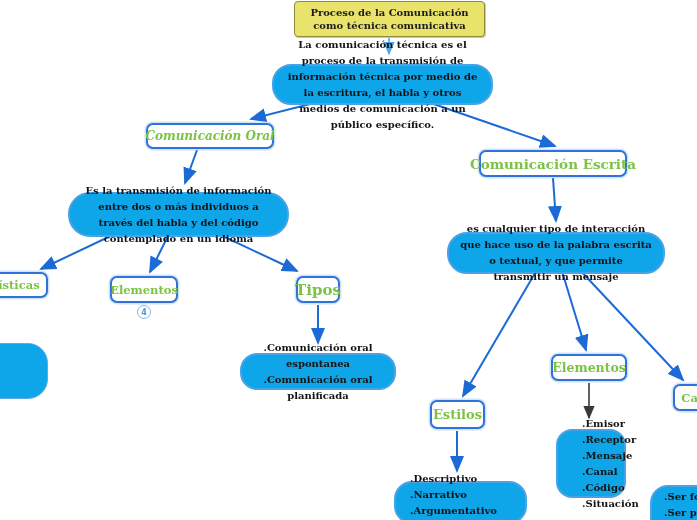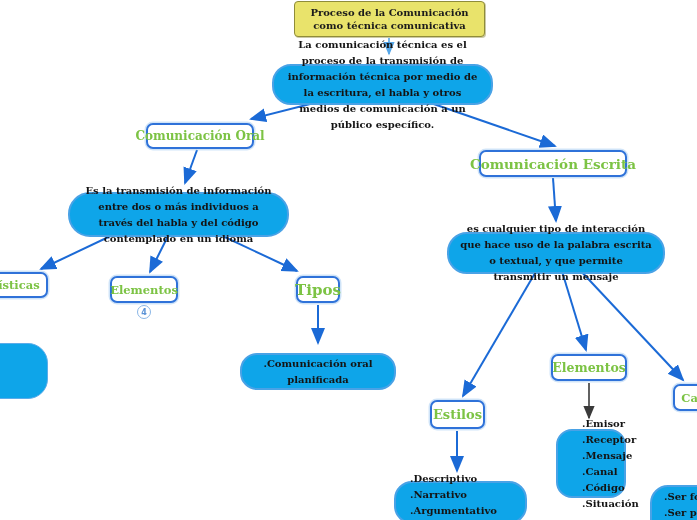--- a/index.html
+++ b/index.html
@@ -71,34 +71,35 @@
     <line x1="561" y1="268" x2="586" y2="350" stroke="#1b6ad6" stroke-width="2" marker-end="url(#arrBlue)"></line>
     <line x1="578" y1="268" x2="683" y2="380" stroke="#1b6ad6" stroke-width="2" marker-end="url(#arrBlue)"></line>
     <line x1="457" y1="431" x2="457" y2="471" stroke="#1b6ad6" stroke-width="2" marker-end="url(#arrBlue)"></line>
     <line x1="589" y1="383" x2="589" y2="418" stroke="#3a3a3a" stroke-width="1.6" marker-end="url(#arrBlack)"></line>
   </svg>
 
   <div class="title-node" style="left:294px; top:1px; width:191px; height:36px;">Proceso de la Comunicación como técnica comunicativa</div>
 
   <div class="bubble" style="left:272px; top:58px; width:221px; height:41px; border-radius:19px;">La comunicación técnica es el proceso de la transmisión de información técnica por medio de la escritura, el habla y otros medios de comunicación a un público específico.</div>
 
-  <div class="topic" style="left:146px; top:123px; width:108px; height:26px; font-size:12px;">Comunicación Oral</div>
+  <div class="topic" style="left:146px; top:123px; width:128px; height:26px; font-size:12px;font-style:italic;">Comunicación Oral</div>
 
   <div class="bubble" style="left:68px; top:186px; width:221px; height:45px;">Es la transmisión de información entre dos o más individuos a través del habla y del código contemplado en un idioma</div>
 
   <div class="topic" style="left:-66px; top:272px; width:114px; height:26px; font-size:11.5px;">Características</div>
 
   <div class="topic" style="left:110px; top:276px; width:68px; height:27px; font-size:11.5px;">Elementos</div>
   <div class="badge" style="left:137px; top:305px;">4</div>
 
   <div class="topic" style="left:296px; top:276px; width:44px; height:27px; font-size:15px;">Tipos</div>
 
   <div class="bubble thin" style="left:-60px; top:337px; width:108px; height:56px; border-radius:20px;"></div>
 
   <div class="bubble" style="left:240px; top:347px; width:156px; height:37px; border-radius:17px;">
+    <span class="line">.Comunicación oral espontanea</span>
     <span class="line">.Comunicación oral planificada</span>
   </div>
 
   <div class="topic" style="left:479px; top:150px; width:148px; height:27px; font-size:13.5px;">Comunicación Escrita</div>
 
   <div class="bubble" style="left:447px; top:226px; width:218px; height:42px; border-radius:20px;">es cualquier tipo de interacción que hace uso de la palabra escrita o textual, y que permite transmitir un mensaje</div>
 
   <div class="topic" style="left:551px; top:354px; width:76px; height:27px; font-size:12.5px;">Elementos</div>
 
   <div class="topic" style="left:430px; top:400px; width:55px; height:29px; font-size:13px;">Estilos</div>

